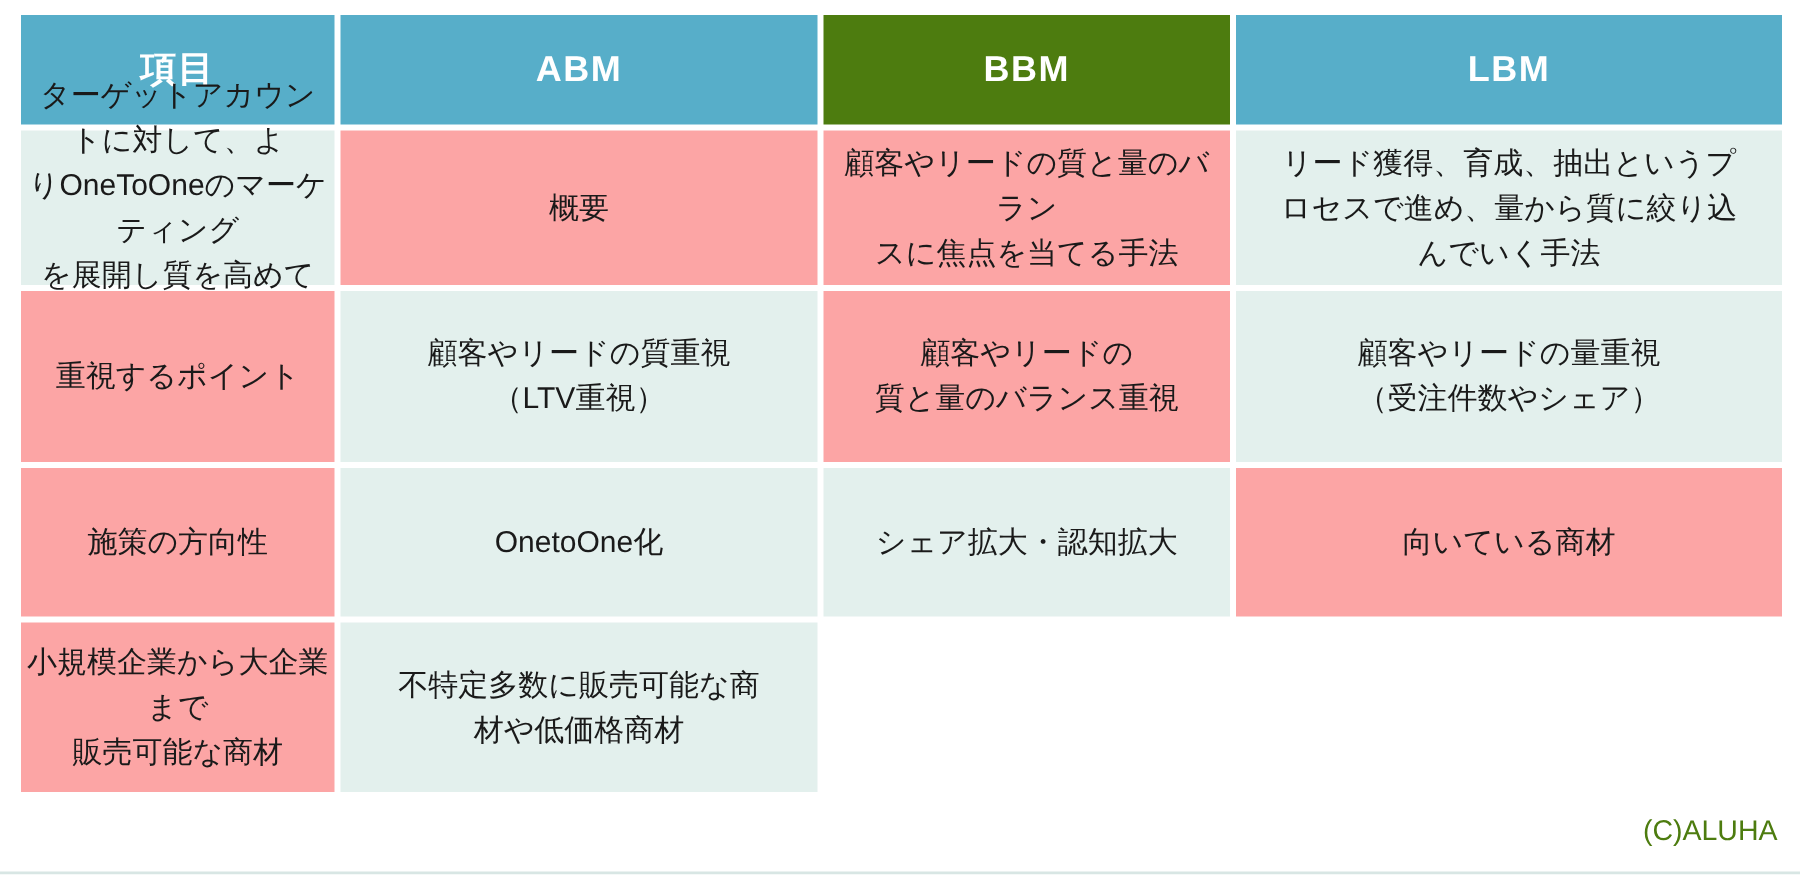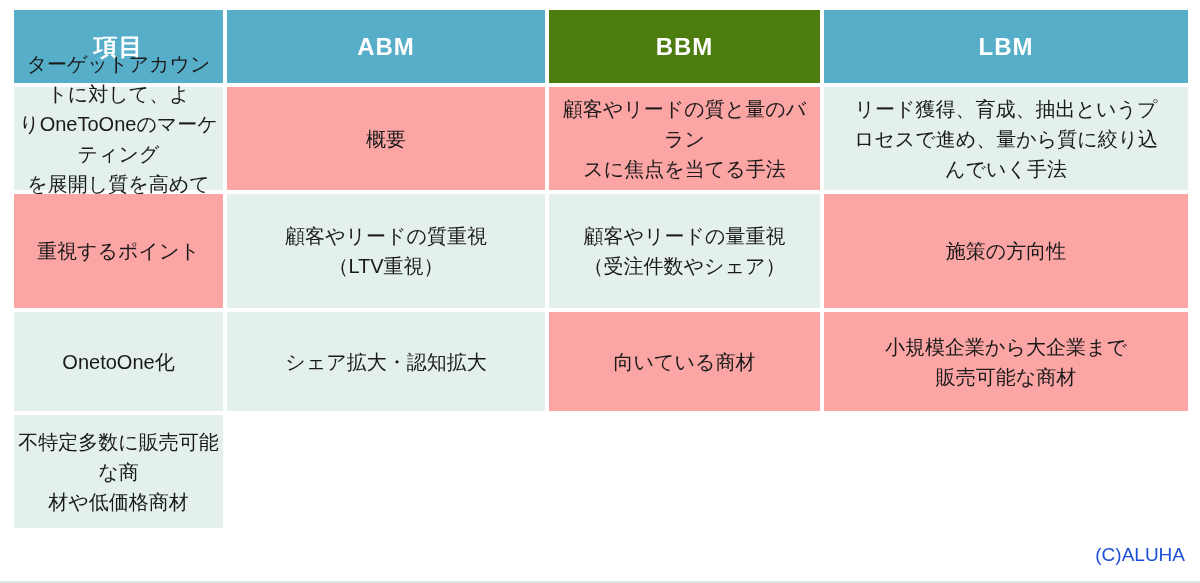--- a/index.html
+++ b/index.html
@@ -41,21 +41,21 @@
   .h-pink { background: #4d7c0f; }
   .c-dark  { background: #fca5a5; }
   .c-light { background: #e3f0ed; }
   .body-cell { font-size: 20px; }
   .row-label { font-size: 20px; }
 
   .copyright {
     position: absolute;
     right: 15px; top: 544px;
     font-size: 19px;
-    color: #1d4ed8;
+    color: #4d7c0f;
   }
   .bottom-line {
     position: absolute;
     left: 0; bottom: 0;
     width: 1200px; height: 2px;
     background: #d8e6e4;
   }
 </style>
 </head>
 <body>
@@ -75,20 +75,22 @@
     <div class="cell row-label c-dark">概要</div>
     <div class="cell body-cell c-dark">顧客やリードの質と量のバラン
 スに焦点を当てる手法</div>
     <div class="cell body-cell c-light">リード獲得、育成、抽出というプ
 ロセスで進め、量から質に絞り込
 んでいく手法</div>
 
     <div class="cell row-label c-dark">重視するポイント</div>
     <div class="cell body-cell c-light">顧客やリードの質重視
 （LTV重視）</div>
+    <div class="cell body-cell c-dark">顧客やリードの
+質と量のバランス重視</div>
     <div class="cell body-cell c-light">顧客やリードの量重視
 （受注件数やシェア）</div>
 
     <div class="cell row-label c-dark">施策の方向性</div>
     <div class="cell body-cell c-light">OnetoOne化</div>
     <div class="cell body-cell c-light">シェア拡大・認知拡大</div>
 
     <div class="cell row-label c-dark">向いている商材</div>
     <div class="cell body-cell c-dark">小規模企業から大企業まで
 販売可能な商材</div>

